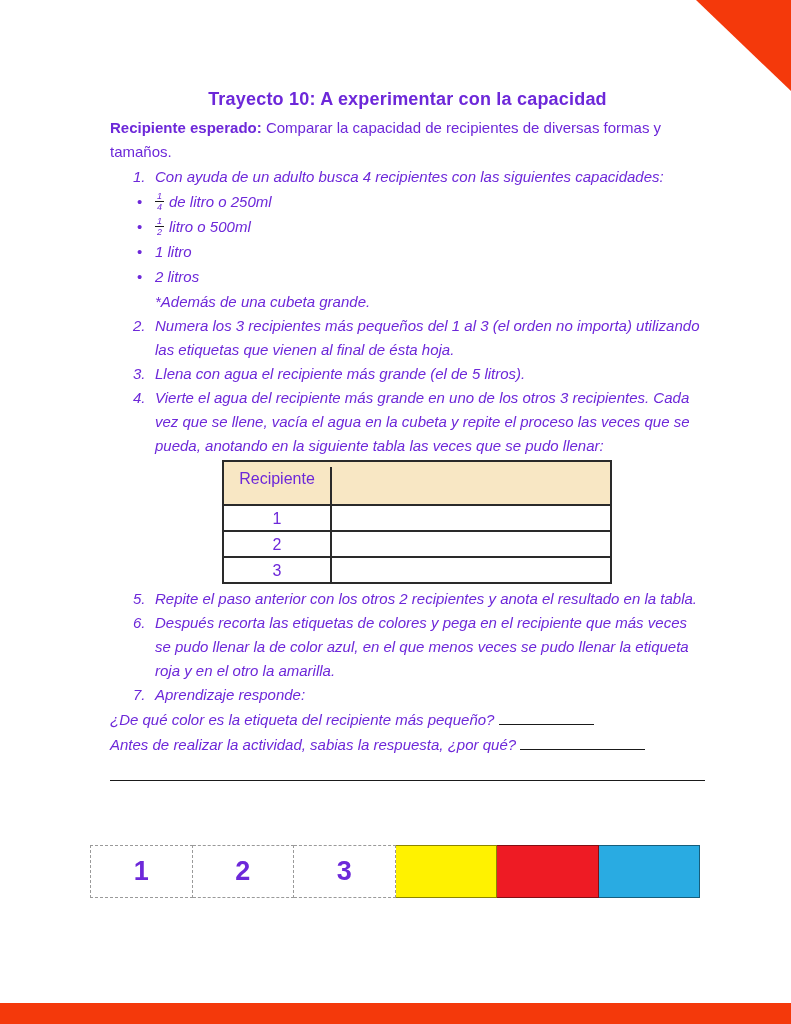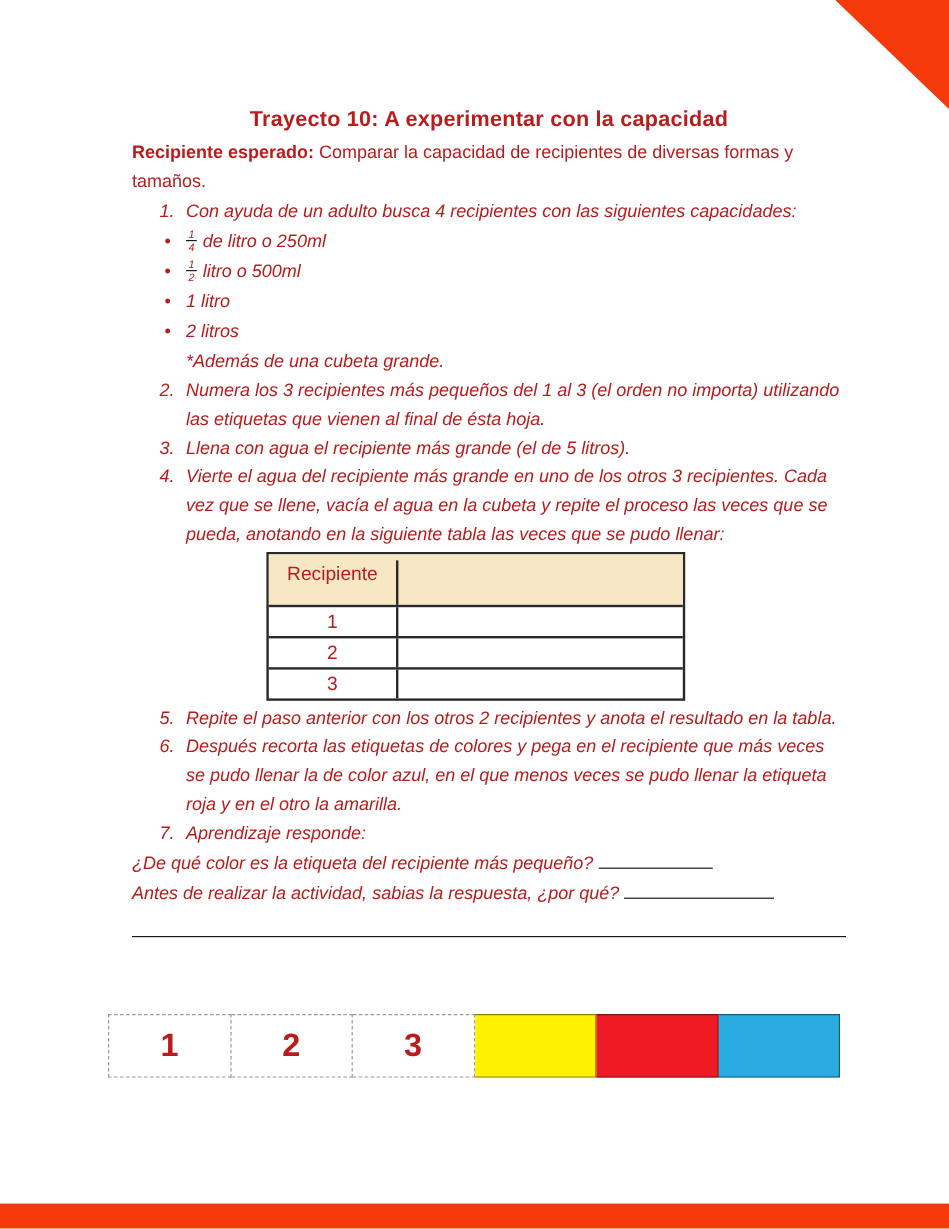--- a/index.html
+++ b/index.html
@@ -4,21 +4,21 @@
 <style>
   * { margin:0; padding:0; box-sizing:border-box; }
   html,body { background:#e8e8e8; }
   .page {
     position:relative;
     width:791px; height:1024px;
     margin:0 auto;
     background:#ffffff;
     overflow:hidden;
     font-family:"Liberation Sans","DejaVu Sans",sans-serif;
-    color:#b91c1c;
+    color:#6d28d9;
     text-decoration:underline;
   }
   .corner-accent {
     position:absolute; top:0; right:0;
     width:95px; height:91px;
     clip-path:polygon(0 0,100% 0,100% 100%);
   }
   .bottom-bar {
     position:absolute; left:0; right:0; bottom:0;
     height:21px;
@@ -39,21 +39,21 @@
   .li .txt { flex:1; }
   .bullet-row { display:flex; padding-left:27px; font-style:italic; line-height:25px; }
   .bullet-row .b { width:18px; flex:none; font-style:normal; }
   .note { padding-left:45px; font-style:italic; line-height:25px; }
   .frac { display:inline-block; text-align:center; vertical-align:-3px; margin-right:5px; }
   .frac .fn { display:block; font-size:9px; line-height:9px; border-bottom:1px solid #1a1a1a; padding:0 2px; }
   .frac .fd { display:block; font-size:9px; line-height:10px; }
   
   .cap-table {
     margin:2px 0 3px 112px;
-    width:349px;
+    width:390px;
     border:2px solid #2a2a2a;
     font-style:normal;
   }
   .t-row { display:flex; }
   .t-row + .t-row { border-top:2px solid #2a2a2a; }
   .t-c1 { width:108px; flex:none; border-right:2px solid #2a2a2a; text-align:center; }
   .t-c2 { flex:1; text-align:center; }
   .t-head { height:42px; font-size:16px; padding-top:5px; }
   .t-body-row { height:26px; line-height:26px; font-size:16px; }
   

